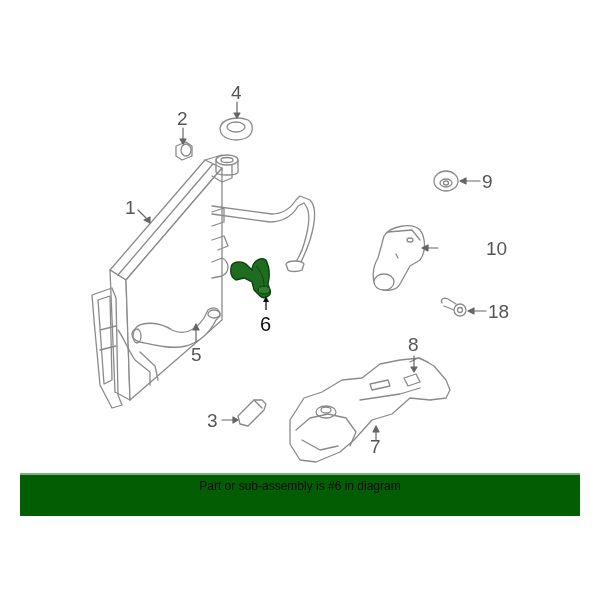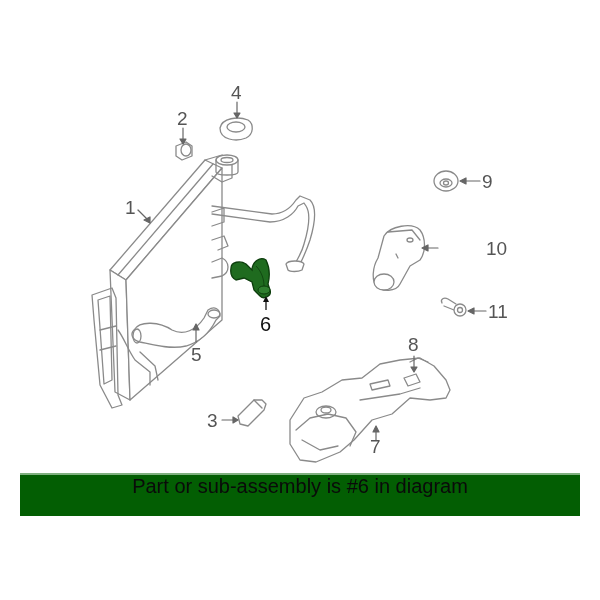--- a/index.html
+++ b/index.html
@@ -1,21 +1,21 @@
 <!DOCTYPE html>
 <html><head>
   <meta charset="utf-8">
   <style>
     html, body { margin: 0; padding: 0; background: #ffffff; }
     body { width: 600px; height: 600px; position: relative; overflow: hidden; font-family: "Liberation Sans", sans-serif; }
     #diagram { position: absolute; left: 0; top: 0; width: 600px; height: 600px; }
     .callout { position: absolute; font-family: "Liberation Sans", sans-serif; font-size: 19px; color: #555555; line-height: 1; }
     .callout.hl { color: #111111; font-size: 20px; }
     #banner { position: absolute; left: 20px; top: 473px; width: 560px; height: 43px; background: #035e03; border-top: 2px solid #7fb07f; box-sizing: border-box; text-align: center; }
-    #banner div { font-family: "Liberation Sans", sans-serif; font-size: 20px; color: #0a0a0a; line-height: 17px; }
+    #banner div { font-family: "Liberation Sans", sans-serif; font-size: 12px; color: #0a0a0a; line-height: 17px; }
     #banner .l1 { padding-top: 3px; }
   </style>
 </head>
 <body>
 
 <svg id="diagram" viewBox="0 0 600 600" xmlns="http://www.w3.org/2000/svg">
   <g fill="none" stroke="#8a8a8a" stroke-width="1.3" stroke-linejoin="round" stroke-linecap="round">
 
     <g>
       <polygon points="110,270 205,160 222,168 126,280" fill="#fff"></polygon>
@@ -137,17 +137,17 @@
 <div class="callout" style="left:125px;top:198px;">1</div>
 <div class="callout" style="left:177px;top:109px;">2</div>
 <div class="callout" style="left:207px;top:411px;">3</div>
 <div class="callout" style="left:231px;top:83px;">4</div>
 <div class="callout" style="left:191px;top:345px;">5</div>
 <div class="callout hl" style="left:260px;top:314px;">6</div>
 <div class="callout" style="left:370px;top:437px;">7</div>
 <div class="callout" style="left:408px;top:335px;">8</div>
 <div class="callout" style="left:482px;top:172px;">9</div>
 <div class="callout" style="left:442px;top:239px;margin-left:44px;">10</div>
-<div class="callout" style="left:488px;top:302px;">11</div>
+<div class="callout" style="left:488px;top:302px;">18</div>
 
 <div id="banner">
   <div class="l1">Part or sub-assembly is #6 in diagram</div>
 </div>
 
 </body></html>

